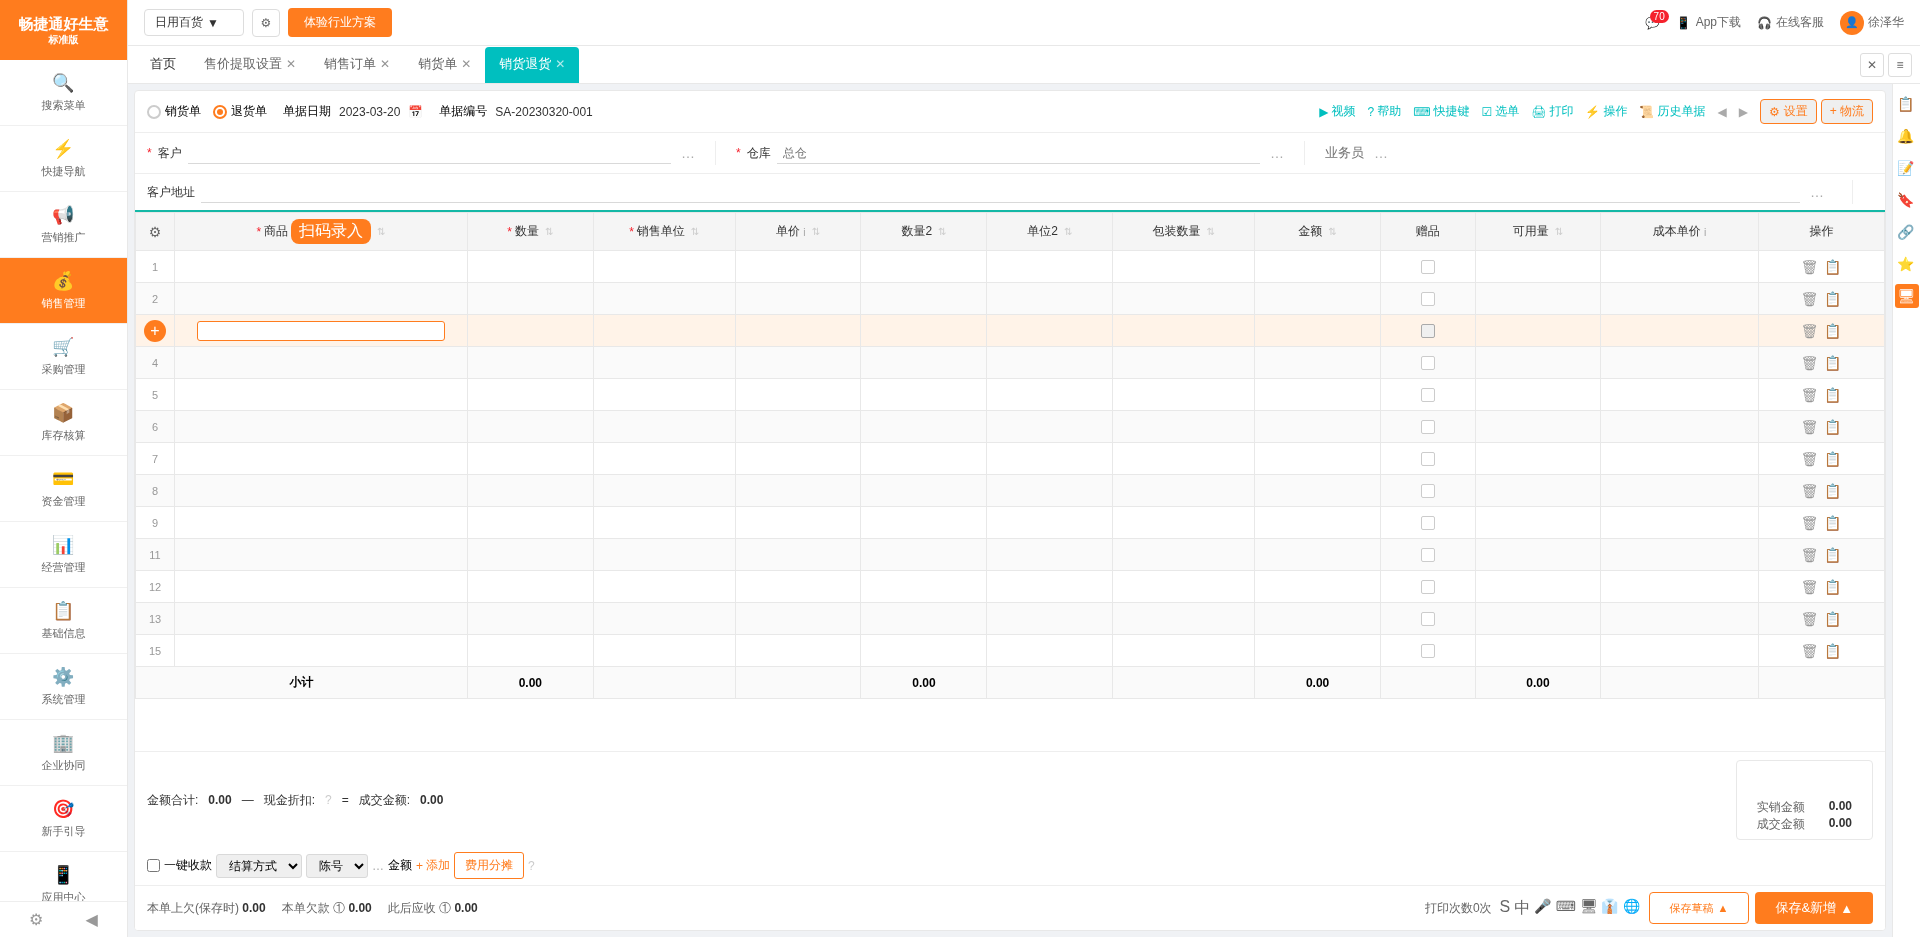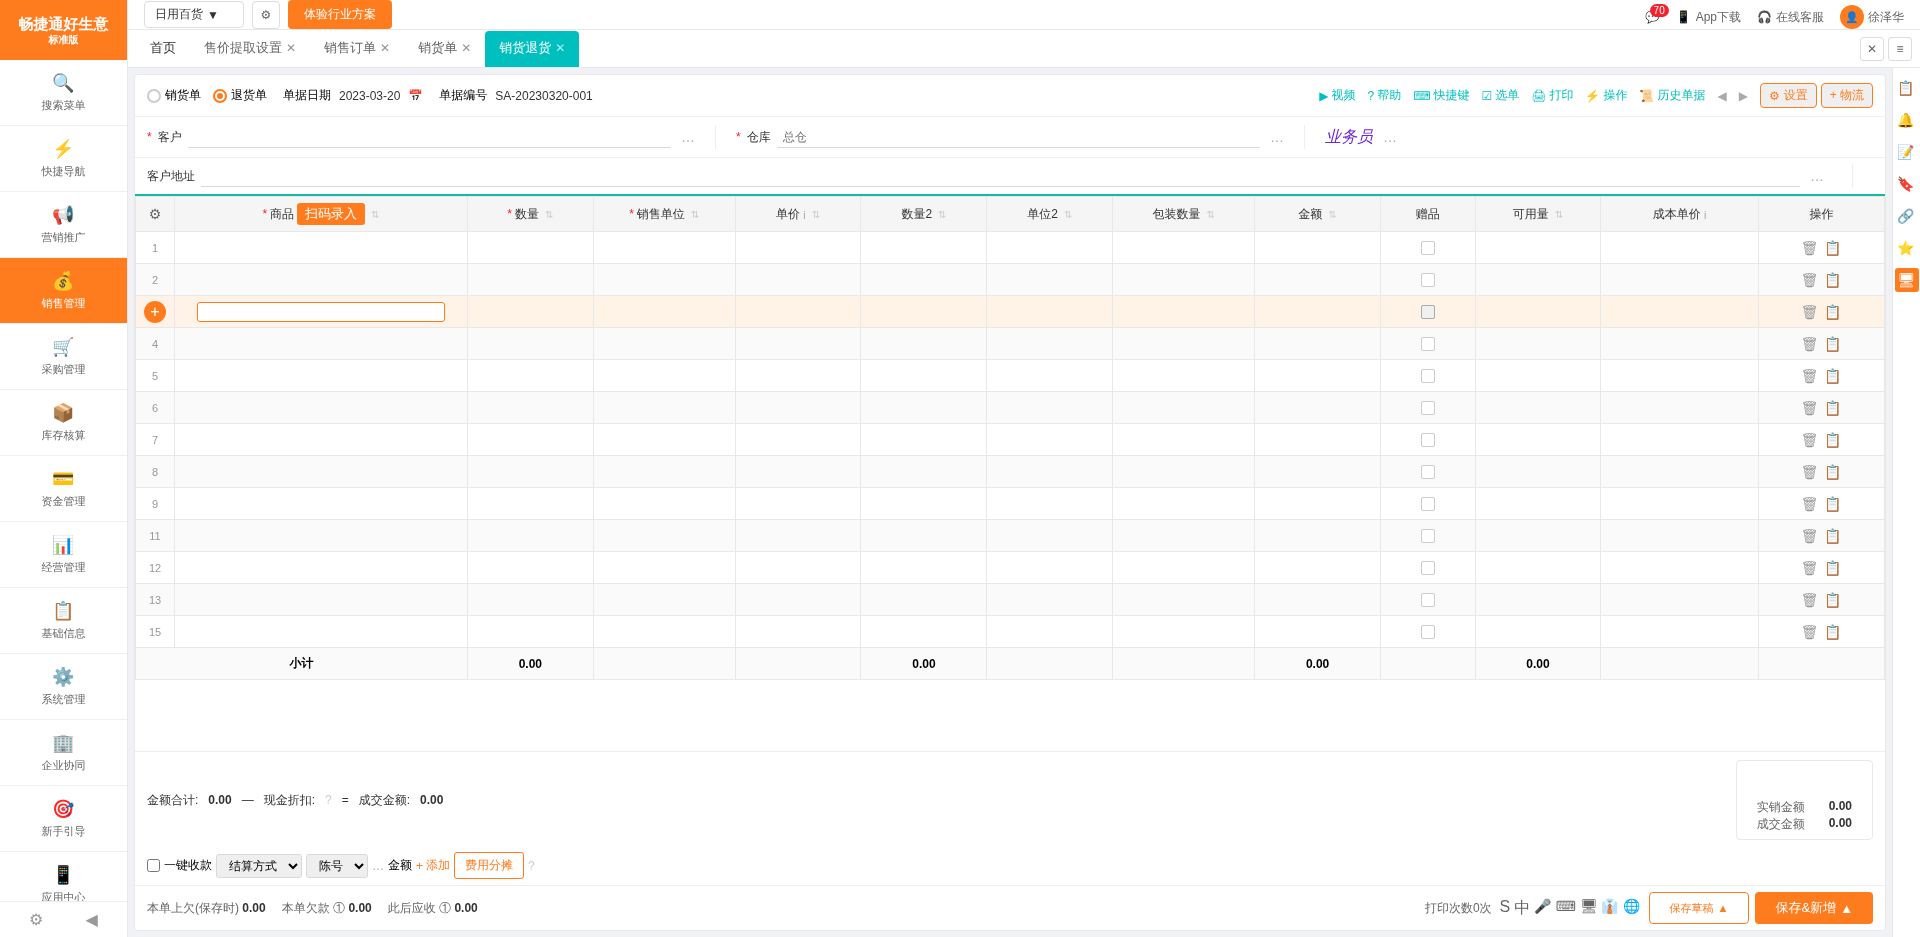--- a/index.html
+++ b/index.html
@@ -17,21 +17,21 @@
     .sidebar-item { display: flex; flex-direction: column; align-items: center; padding: 12px 8px; cursor: pointer; color: #666; font-size: 11px; border-bottom: 1px solid #f0f0f0; transition: background 0.2s; }
     .sidebar-item.active { background: #ff7c1e; color: white; }
     .sidebar-item .icon { font-size: 18px; margin-bottom: 4px; }
     .sidebar-bottom { padding: 8px; display: flex; align-items: center; justify-content: space-around; border-top: 1px solid #eee; }
     .sidebar-bottom-icon { font-size: 16px; color: #999; cursor: pointer; }
 
     
     .main { flex: 1; display: flex; flex-direction: column; overflow: hidden; }
     
     
-    .topbar { height: 30px; background: white; display: flex; align-items: flex-end; justify-content: space-between; padding: 0 16px; border-bottom: 1px solid #e8e8e8; }
+    .topbar { height: 46px; background: white; display: flex; align-items: center; justify-content: space-between; padding: 0 16px; border-bottom: 1px solid #e8e8e8; }
     .topbar-left { display: flex; align-items: center; gap: 8px; }
     .daily-select { display: flex; align-items: center; gap: 4px; background: white; border: 1px solid #ddd; border-radius: 4px; padding: 4px 10px; cursor: pointer; font-size: 12px; color: #333; min-width: 100px; }
     .gear-btn { width: 28px; height: 28px; border: 1px solid #ddd; border-radius: 4px; display: flex; align-items: center; justify-content: center; cursor: pointer; color: #666; }
     .try-btn { background: #ff7c1e; color: white; border: none; border-radius: 4px; padding: 6px 16px; cursor: pointer; font-size: 12px; }
     .topbar-right { display: flex; align-items: center; gap: 16px; font-size: 12px; color: #666; }
     .topbar-badge { position: relative; display: inline-block; }
     .badge-num { position: absolute; top: -6px; right: -8px; background: #f5222d; color: white; border-radius: 10px; font-size: 10px; padding: 1px 4px; min-width: 16px; text-align: center; }
     .topbar-right-item { display: flex; align-items: center; gap: 4px; cursor: pointer; }
     .avatar { width: 24px; height: 24px; border-radius: 50%; background: #ff7c1e; display: flex; align-items: center; justify-content: center; color: white; font-size: 11px; }
 
@@ -60,21 +60,21 @@
     .data-table td { border: 1px solid #e8e8e8; padding: 4px 8px; text-align: center; height: 32px; }
     .data-table tr:nth-child(even) td { background: #fafafa; }
     .data-table tr.highlighted td { background: #fff3e8; }
     .data-table tr.highlighted td:first-child { background: #fff3e8; }
     .row-num { color: #999; font-size: 11px; }
     .cb { width: 14px; height: 14px; border: 1px solid #ccc; border-radius: 2px; background: white; cursor: pointer; }
     .cb.partial { border-color: #aaa; background: #f0f0f0; }
     .sort-icon { color: #ccc; margin-left: 3px; cursor: pointer; font-size: 10px; }
     .col-actions { display: flex; gap: 6px; justify-content: center; align-items: center; }
     .action-icon-btn { background: none; border: none; cursor: pointer; color: #999; font-size: 14px; }
-    .scan-btn { background: #ff7c1e; color: white; border: none; border-radius: 3px; padding: 2px 8px; font-size: 13px; cursor: pointer; }
+    .scan-btn { background: #ff7c1e; color: white; border: none; border-radius: 8px; padding: 2px 8px; font-size: 16px; cursor: pointer; }
     .add-row-btn { width: 22px; height: 22px; background: #ff7c1e; color: white; border-radius: 50%; border: none; cursor: pointer; font-size: 16px; display: flex; align-items: center; justify-content: center; }
     .settings-icon-col { color: #999; cursor: pointer; font-size: 14px; }
 
     
     .totals-row td { background: #fffbe6; font-weight: bold; border: 1px solid #e8e8e8; }
     .payment-input { border: 1px solid #d9d9d9; border-radius: 3px; padding: 3px 8px; font-size: 12px; outline: none; }
     .add-expense-btn { background: none; border: none; color: #ff7c1e; cursor: pointer; display: flex; align-items: center; gap: 3px; font-size: 12px; }
     .split-fee-btn { background: white; border: 1px solid #ff7c1e; color: #ff7c1e; border-radius: 3px; padding: 4px 10px; cursor: pointer; font-size: 12px; }
     .help-icon { color: #ccc; cursor: pointer; }
     .save-draft-btn { background: white; border: 1px solid #ff7c1e; color: #ff7c1e; border-radius: 4px; padding: 7px 20px; cursor: pointer; font-size: 11px; display: flex; align-items: center; gap: 4px; }
@@ -309,21 +309,21 @@
             </div>
             <div style="width:1px; height:24px; background:#eee; margin:0 20px;"></div>
             <div style="display:flex; align-items:center; gap:6px; flex:1;">
               <span style="color:#f5222d; font-size:12px;">*</span>
               <span style="font-size:12px; color:#333;">仓库</span>
               <input type="text" class="field-input" style="flex: 1 1 0%; border-top: none; border-right: none; border-left: none; border-image: initial; border-bottom: 1px solid rgb(217, 217, 217);" placeholder="总仓">
               <span class="field-dots">…</span>
             </div>
             <div style="width:1px; height:24px; background:#eee; margin:0 20px;"></div>
             <div style="display:flex; align-items:center; gap:6px; flex:1;">
-              <span style="font-size:16px; color:#6d28d9;font-style:italic;">业务员</span>
+              <span style="font-size:13px; color:#737373;">业务员</span>
               <span class="field-dots">…</span>
             </div>
           </div>
 
           <div style="display:flex; align-items:center; padding:6px 12px; border-bottom:2px solid #14b8a6; gap:8px; flex-shrink:0;">
             <div style="display:flex; align-items:center; gap:6px; flex:1;">
               <span style="font-size:12px; color:#333;">客户地址</span>
               <input type="text" class="field-input" style="flex: 1 1 0%; border-top: none; border-right: none; border-left: none; border-image: initial; border-bottom: 1px solid rgb(217, 217, 217);">
               <span class="field-dots">…</span>
             </div>

